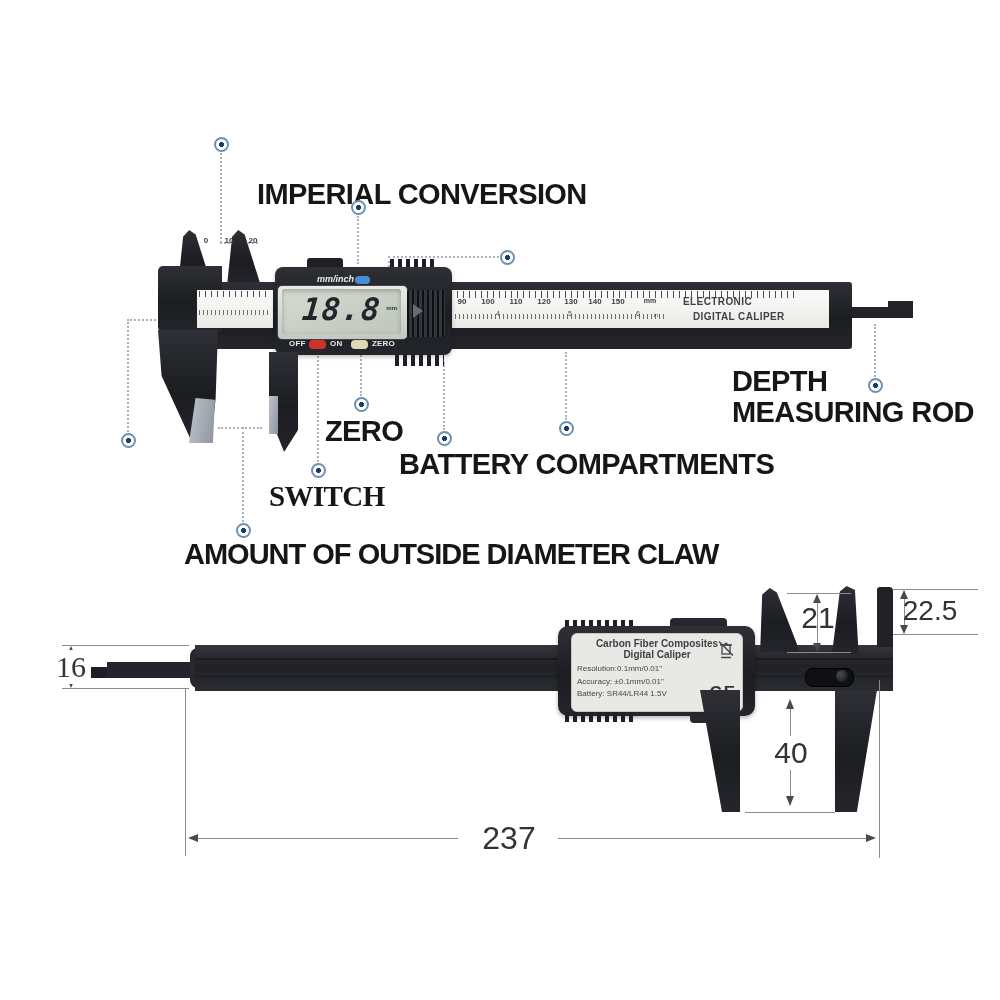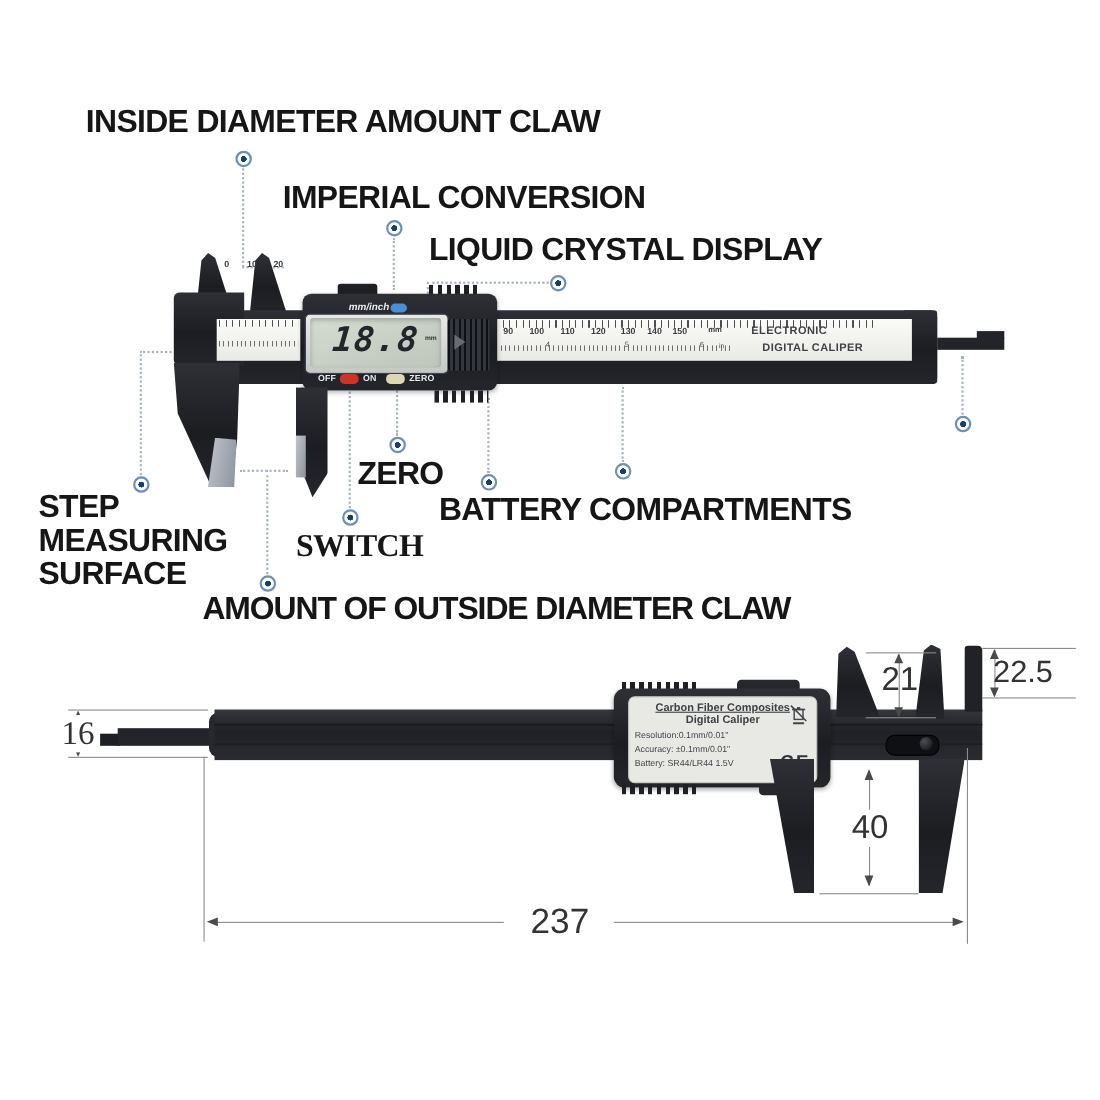--- a/index.html
+++ b/index.html
@@ -34,26 +34,24 @@
   .btnlbl{position:absolute;font-size:8px;font-weight:700;color:#ebebeb;letter-spacing:0.2px;}
   .pill{position:absolute;border-radius:4px;}
   .labeltxt{font-size:8px;color:#43454b;line-height:12.5px;}
   .facet{background:linear-gradient(100deg,#c0c5cc,#8d939d);}
 </style>
 </head>
 <body>
 
 <div id="stage">
 
-  <div class="callout" style="left:78px;top:96px;">INSIDE DIAMETER AMOUNT CLAW</div>
-  <div class="callout" style="left:257px;top:165px;">IMPERIAL CONVERSION</div>
-  <div class="callout" style="left:390px;top:212px;">LIQUID CRYSTAL DISPLAY</div>
+  <div class="callout" style="left:257px;top:179px;">IMPERIAL CONVERSION</div>
+  <div class="callout wrap" style="left:732px;top:366px;width:255px;">DEPTH MEASURING ROD</div>
   <div class="callout" style="left:325px;top:416px;">ZERO</div>
   <div class="callout" style="left:399px;top:449px;">BATTERY COMPARTMENTS</div>
-  <div class="callout wrap" style="left:35px;top:446px;width:195px;">STEP MEASURING SURFACE</div>
   <div class="callout" style="left:269px;top:481px;font-family:Liberation Serif, serif;">SWITCH</div>
   <div class="callout" style="left:184px;top:539px;letter-spacing:-1px;">AMOUNT OF OUTSIDE DIAMETER CLAW</div>
 
   <div class="mk" style="left:221px;top:144px;"></div>
   <div class="mk" style="left:358px;top:207px;"></div>
   <div class="mk" style="left:507px;top:257px;"></div>
   <div class="mk" style="left:875px;top:385px;"></div>
   <div class="mk" style="left:566px;top:428px;"></div>
   <div class="mk" style="left:361px;top:404px;"></div>
   <div class="mk" style="left:444px;top:438px;"></div>
@@ -155,21 +153,21 @@
     <div class="abs" style="left:135px;top:65px;width:698px;height:46px;background:linear-gradient(180deg,#34363c,#1f2126 45%,#2a2c32);"></div>
     <div class="abs" style="left:135px;top:78px;width:698px;height:2px;background:#15161a;opacity:0.7;"></div>
     <div class="abs" style="left:135px;top:96px;width:698px;height:1px;background:#15161a;opacity:0.6;"></div>
 
     <div class="abs comb" style="left:505px;top:40px;width:68px;height:10px;"></div>
     <div class="abs" style="left:610px;top:38px;width:57px;height:12px;background:#26282e;border-radius:4px 4px 0 0;"></div>
     <div class="abs blk" style="left:498px;top:46px;width:197px;height:90px;border-radius:10px;box-shadow:0 2px 4px rgba(0,0,0,0.3);"></div>
     <div class="abs comb" style="left:505px;top:132px;width:70px;height:10px;"></div>
     <div class="abs" style="left:630px;top:134px;width:24px;height:9px;background:#26282e;border-radius:0 0 4px 4px;"></div>
     <div class="abs" style="left:511px;top:53px;width:170px;height:77px;background:#e8e9e5;border:1px solid #c6c8c2;border-radius:6px;overflow:hidden;">
-      <div style="text-align:center;font-size:10px;font-weight:700;color:#3e4046;margin-top:4px;text-decoration:underline;">Carbon Fiber Composites</div>
+      <div style="text-align:center;font-size:10px;font-weight:700;color:#3e4046;margin-top:4px;">Carbon Fiber Composites</div>
       <div style="text-align:center;font-size:10px;font-weight:700;color:#3e4046;">Digital Caliper</div>
       <div class="labeltxt" style="margin:3px 0 0 5px;">Resolution:0.1mm/0.01"</div>
       <div class="labeltxt" style="margin-left:5px;">Accuracy: ±0.1mm/0.01"</div>
       <div class="labeltxt" style="margin-left:5px;">Battery: SR44/LR44 1.5V</div>
 
       <svg class="abs" style="right:8px;top:6px;" width="16" height="20" viewBox="0 0 16 20">
         <rect x="4" y="5" width="8" height="9" fill="none" stroke="#43454b" stroke-width="1.3"></rect>
         <line x1="2" y1="5" x2="14" y2="5" stroke="#43454b" stroke-width="1.3"></line>
         <rect x="6.5" y="2.8" width="3" height="2" fill="#43454b"></rect>
         <line x1="1" y1="1.5" x2="15" y2="15.5" stroke="#43454b" stroke-width="1.4"></line>

